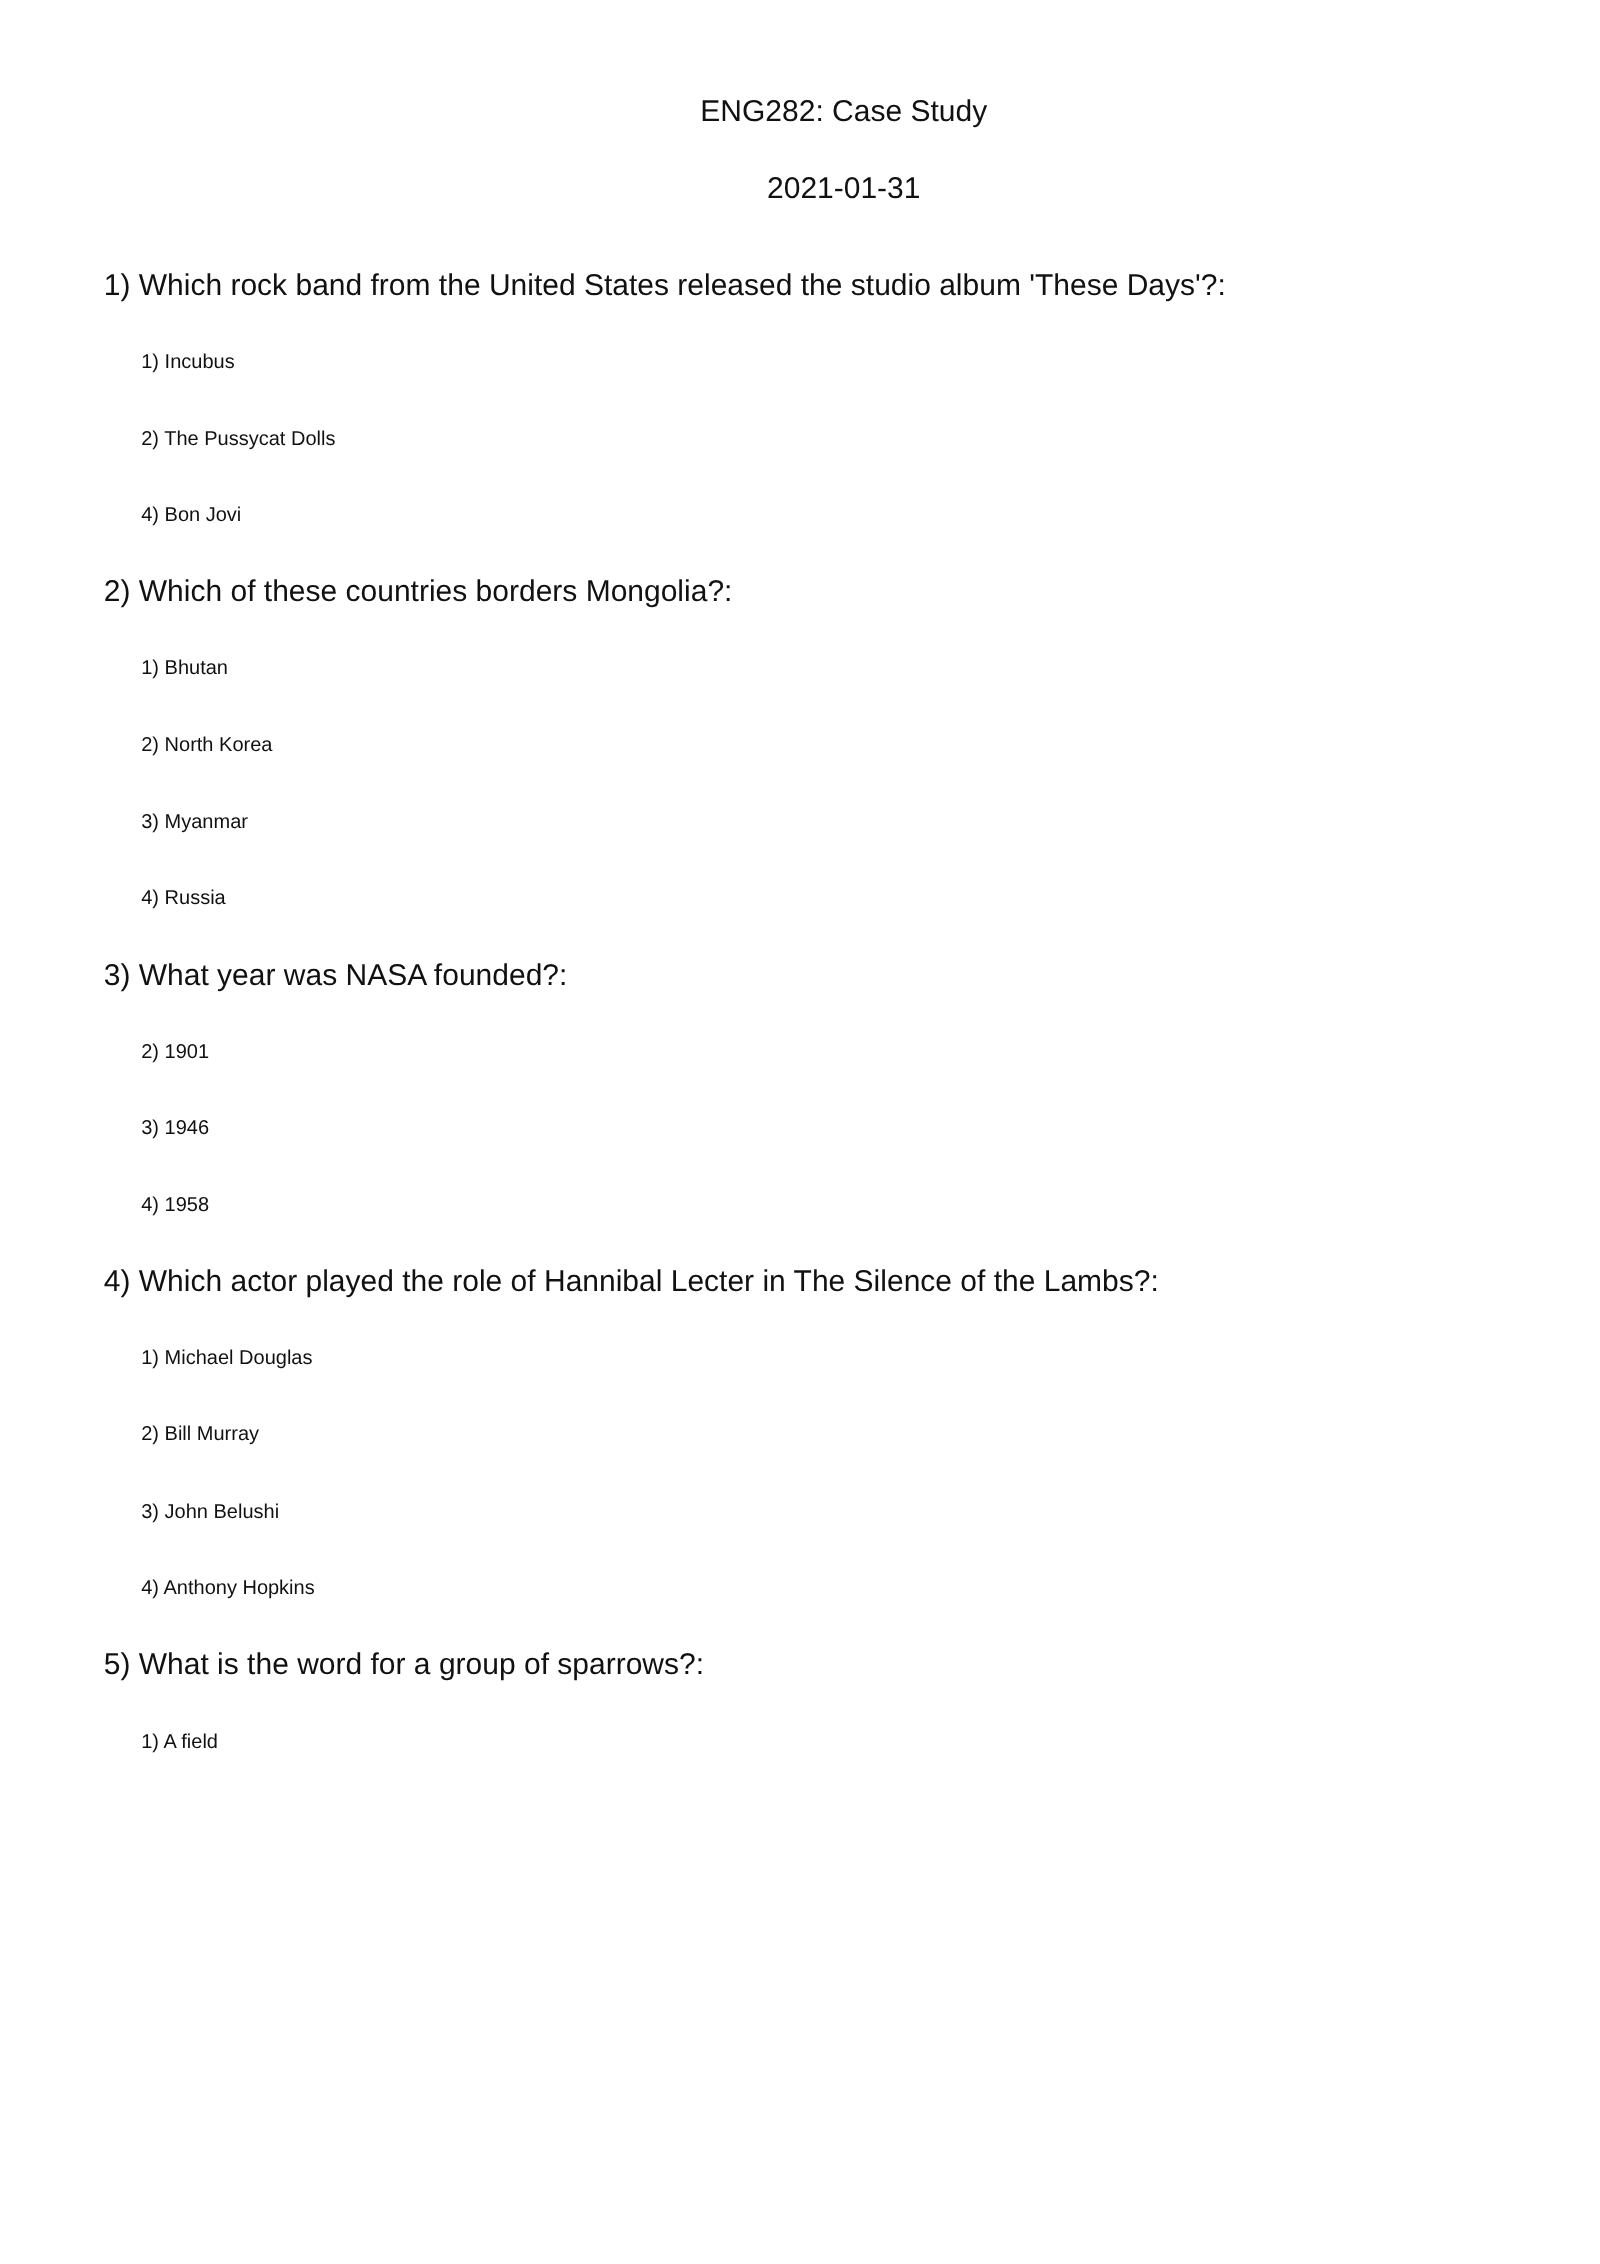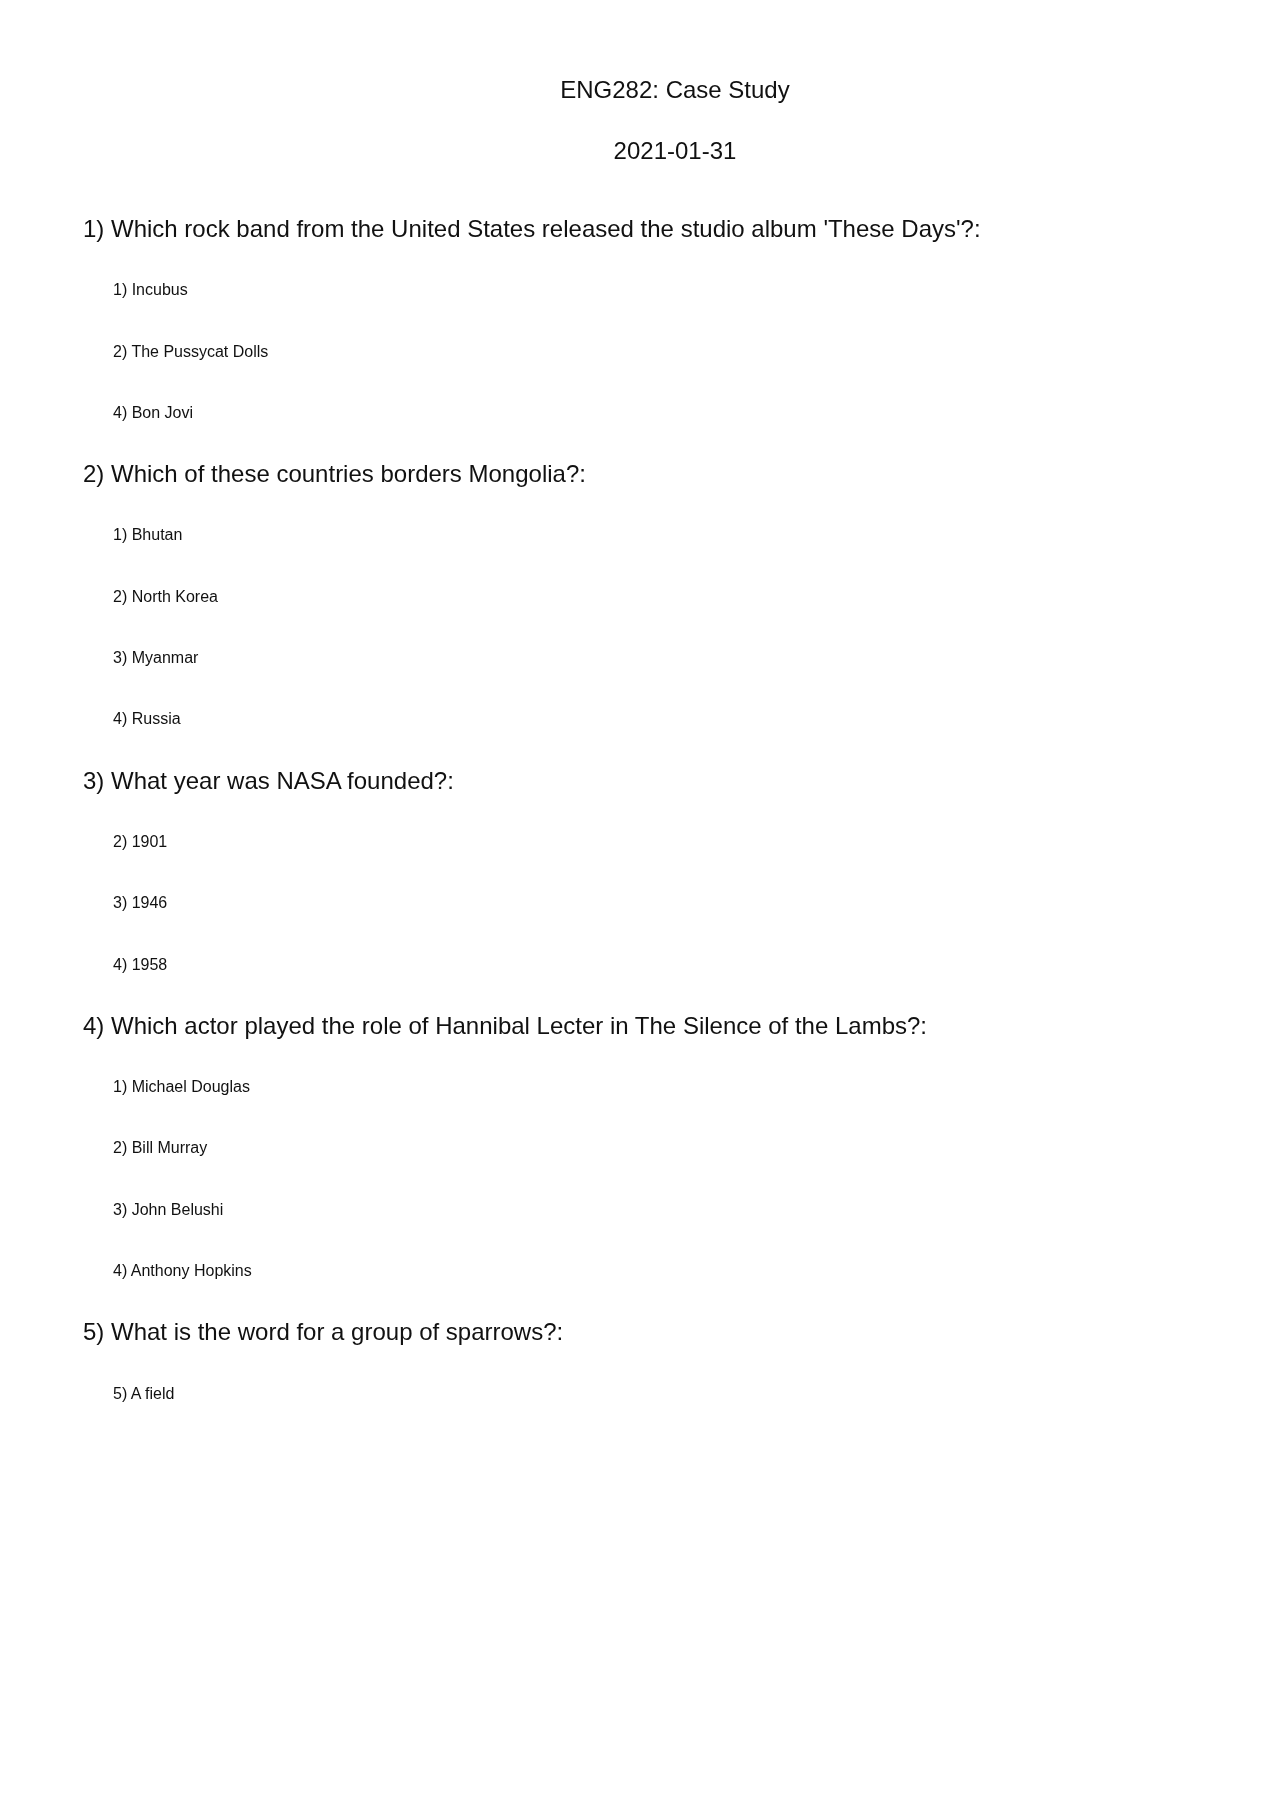--- a/index.html
+++ b/index.html
@@ -41,16 +41,16 @@
     </div>
     <div>
       <div class="q">4) Which actor played the role of Hannibal Lecter in The Silence of the Lambs?:</div>
       <div class="a">1) Michael Douglas</div>
       <div class="a">2) Bill Murray</div>
       <div class="a">3) John Belushi</div>
       <div class="a">4) Anthony Hopkins</div>
     </div>
     <div>
       <div class="q">5) What is the word for a group of sparrows?:</div>
-      <div class="a">5) A field</div>
+      <div class="a">1) A field</div>
     </div>
   </div>
 </div>
 
 </body></html>

